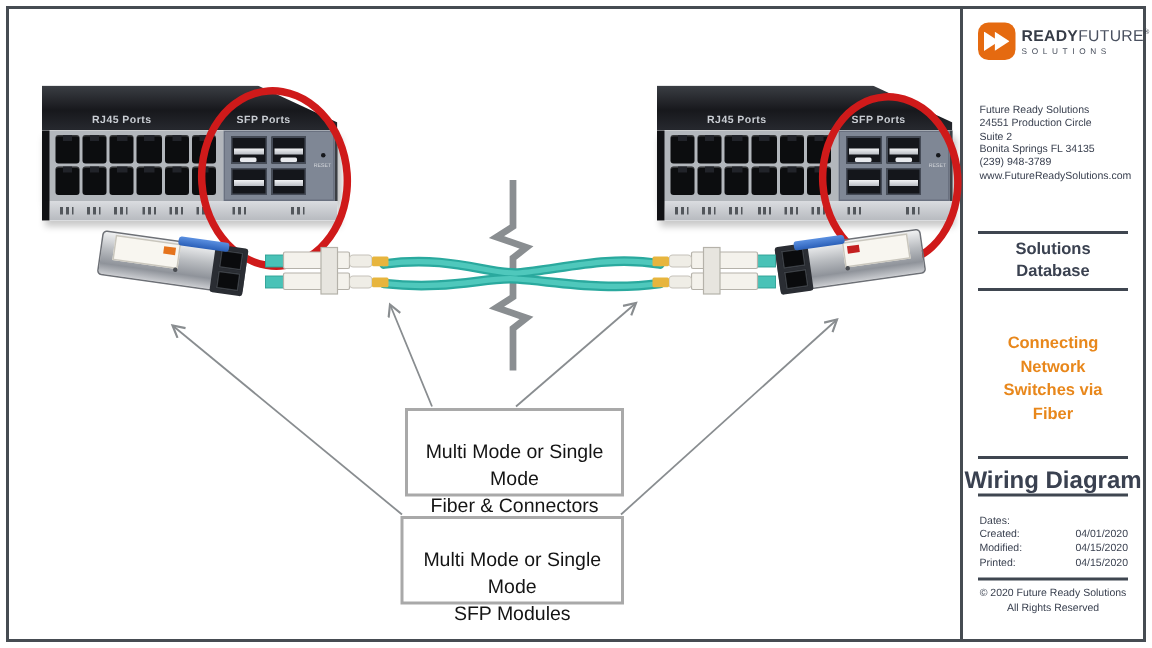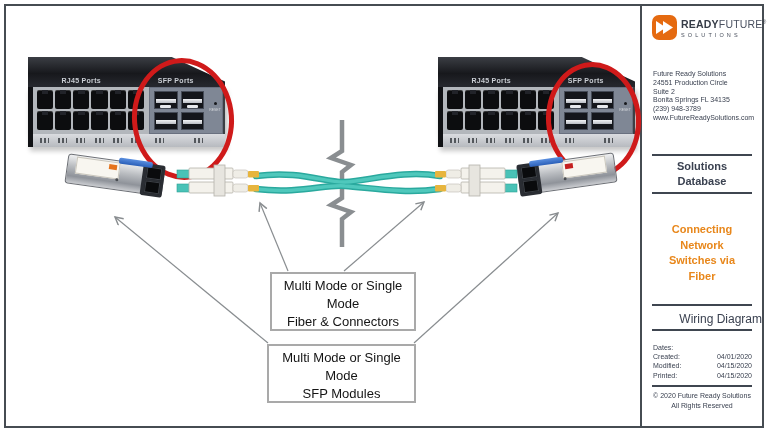--- a/index.html
+++ b/index.html
@@ -74,21 +74,21 @@
             background:linear-gradient(#5a8fe0,#2a5fb8);}
   .sfp-module.left .mod-latch{right:13px;}
   .sfp-module.right .mod-latch{left:13px;}
 
   
   .overlay{position:absolute;left:0;top:0;width:768px;height:432px;z-index:5;pointer-events:none;}
 
   
   .callout{position:absolute;background:#fff;border:2px solid #a9a9a9;box-sizing:border-box;
            font-size:13px;line-height:18px;text-align:center;color:#141414;white-space:pre-line;
-           padding-top:3px;z-index:6;}
+           padding-top:18px;z-index:6;}
   .callout.fiber{left:270px;top:272px;width:146px;height:59px;}
   .callout.sfp{left:267px;top:344px;width:149px;height:59px;}
 
   
   .sidebar{position:absolute;left:642px;top:6px;width:120px;height:420px;color:#3a4150;}
   .logo-row{position:absolute;top:9px;left:10px;display:flex;align-items:flex-start;}
   .logo-icon{width:25px;height:25px;background:#e56a10;border-radius:7px;position:relative;flex:0 0 auto;}
   .chev{position:absolute;top:6px;width:10px;height:13px;background:#fff;
         clip-path:polygon(0 0,100% 50%,0 100%);}
   .chev.c1{left:4px;} .chev.c2{left:11px;}
@@ -97,21 +97,21 @@
   .brand .bold{font-weight:bold;} .brand .light{font-weight:normal;color:#4a5160;}
   .brand sup{font-size:5px;}
   .logo-sub{font-size:5.5px;letter-spacing:3.1px;margin-top:2px;color:#454c5a;white-space:nowrap;}
   .address{position:absolute;top:64px;left:11px;font-size:7px;line-height:8.8px;}
   .rule{position:absolute;left:10px;width:100px;height:2px;background:#3f4650;}
   .rule.r1{top:148px;} .rule.r2{top:186px;} .rule.r3{top:298px;} .rule.r4{top:323px;} .rule.r5{top:379px;}
   .section-title{position:absolute;top:153px;left:0;width:100%;text-align:center;font-weight:bold;
                  font-size:11px;line-height:14.5px;white-space:pre-line;}
   .doc-title{position:absolute;top:216px;left:0;width:100%;text-align:center;font-weight:bold;
              font-size:11px;line-height:15.5px;white-space:pre-line;color:#e8871b;}
-  .doc-type{position:absolute;top:306px;left:0;width:100%;text-align:right;font-weight:normal;font-size:12px;}
+  .doc-type{position:absolute;top:306px;left:0;width:100%;text-align:center;font-weight:bold;font-size:16px;}
   .dates{position:absolute;top:337px;left:11px;right:10px;font-size:7px;line-height:9.2px;}
   .date-row{display:flex;justify-content:space-between;}
   .copyright{position:absolute;top:385px;left:0;width:100%;text-align:center;font-size:7px;
              line-height:9.5px;white-space:pre-line;}
 </style>
 </head>
 <body>
 
 <div class="page">
   <div class="frame"></div>

